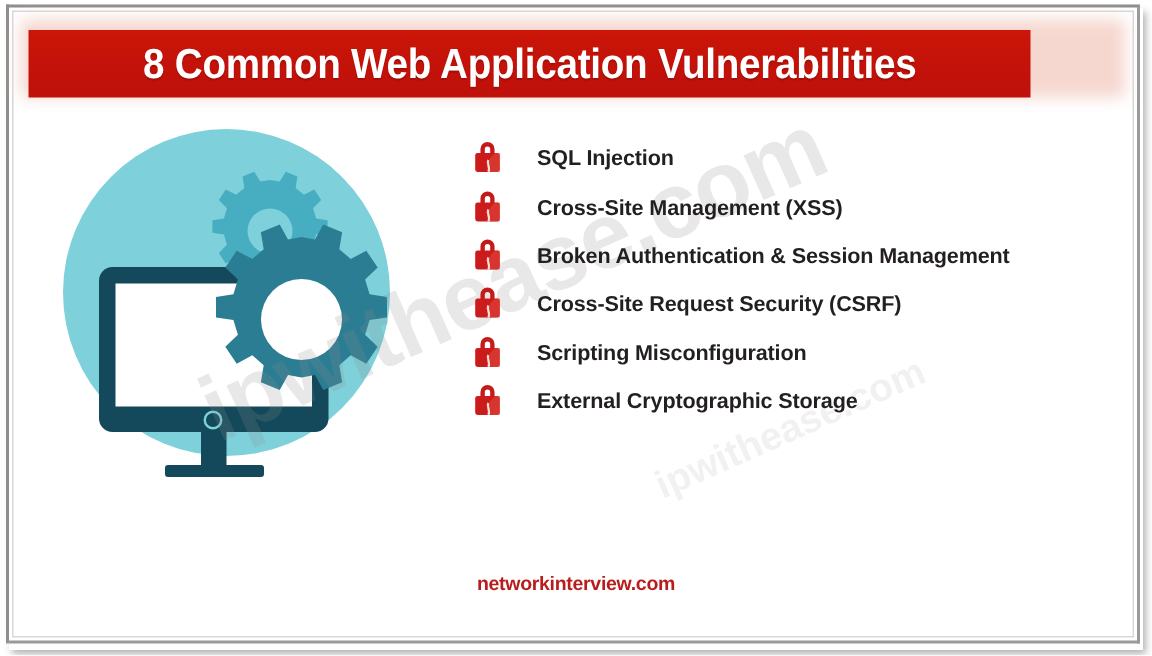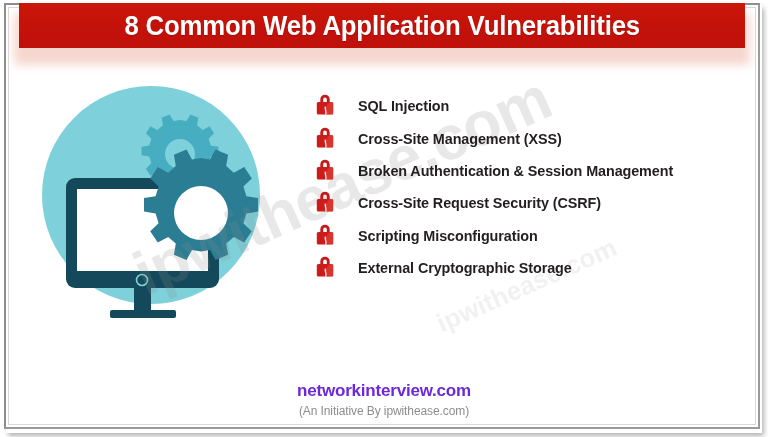--- a/index.html
+++ b/index.html
@@ -48,22 +48,22 @@
   .banner-glow {
     position: absolute;
     left: 14px; top: 13px;
     width: 736px; height: 52px;
     background: #f6d7cf;
     filter: blur(5px);
     border-radius: 3px;
   }
   .banner {
     position: absolute;
-    left: 19px; top: 3px;
-    width: 726px; height: 45px;
+    left: 19px; top: 20px;
+    width: 668px; height: 45px;
     background: #c8150b;
     background: linear-gradient(180deg, #cb1608 0%, #c3120a 55%, #bf100a 100%);
     display: flex;
     align-items: center;
     justify-content: center;
   }
   .banner-title {
     color: #ffffff;
     font-size: 28px;
     font-weight: bold;
@@ -143,22 +143,22 @@
   }
 
   
   .footer {
     position: absolute;
     left: 0; top: 381px;
     width: 768px;
     text-align: center;
   }
   .footer-brand {
-    color: #6d28d9;
-    font-size: 17px;
+    color: #b91c1c;
+    font-size: 13px;
     font-weight: bold;
     letter-spacing: -0.2px;
   }
   .footer-sub {
     color: #8d8d8d;
     font-size: 12px;
     margin-top: 3px;
     letter-spacing: -0.1px;
   }
 </style>
@@ -277,16 +277,15 @@
         </svg>
       </span>
       <span class="vuln-label">External Cryptographic Storage</span>
     </div>
 
 
   </div>
 
   <div class="footer">
     <div class="footer-brand">networkinterview.com</div>
-    <div class="footer-sub">(An Initiative By ipwithease.com)</div>
   </div>
 
 </div>
 
 </body></html>

